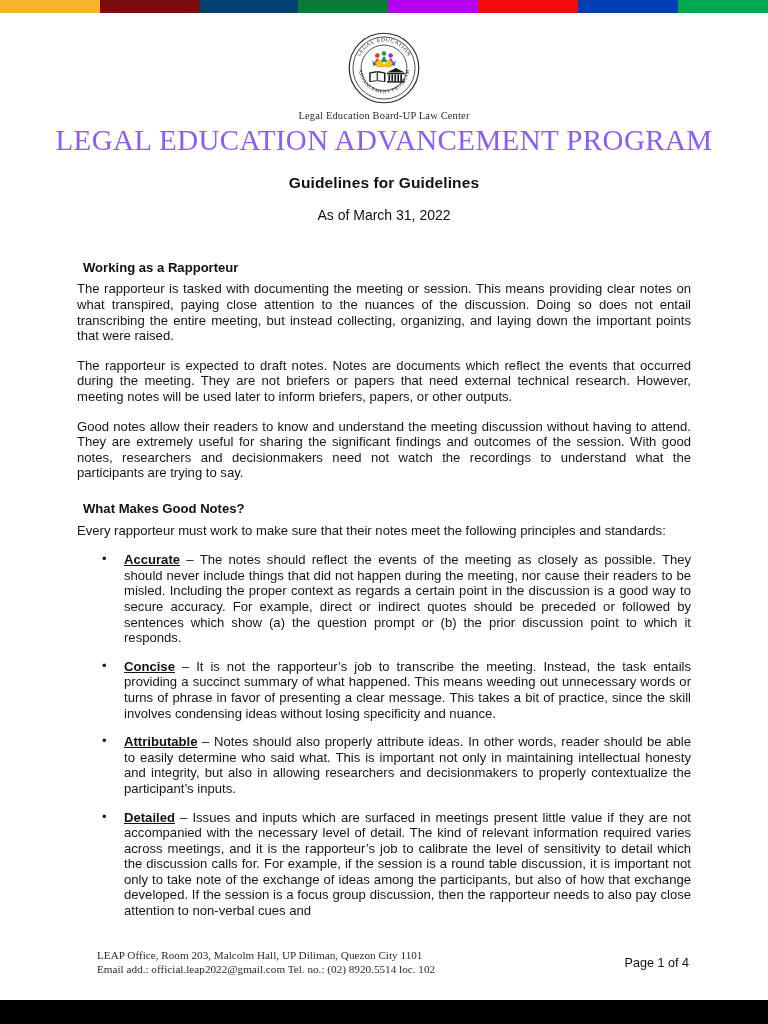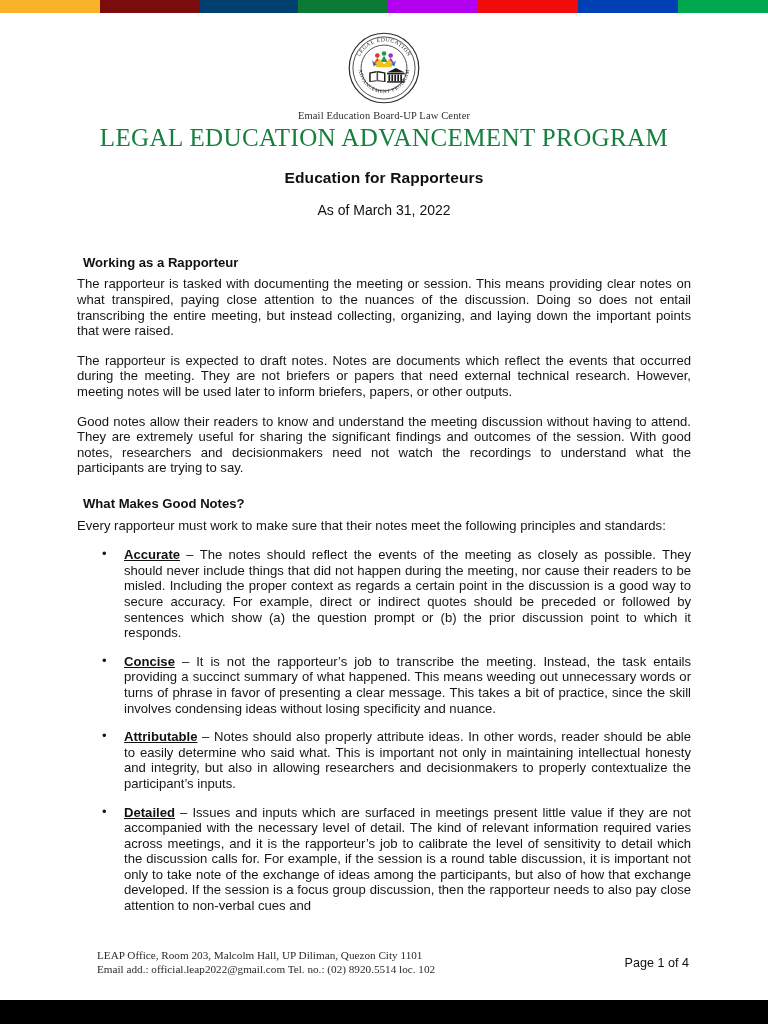--- a/index.html
+++ b/index.html
@@ -47,23 +47,23 @@
   }
   .lh-sub {
     font-family: "Liberation Serif", serif;
     font-size: 10.5px;
     letter-spacing: 0.15px;
     color: #2b2b2b;
     margin-top: 5px;
   }
   .lh-main {
     font-family: "Liberation Serif", serif;
-    font-size: 25px;
+    font-size: 29px;
     letter-spacing: 0.4px;
-    color: #15803d;
+    color: #8b5cf6;
     margin-top: 3px;
     white-space: nowrap;
   }
 
   
   .content {
     margin: 0 auto;
     width: 614px;
     padding-top: 16px;
   }
@@ -229,27 +229,27 @@
         <rect x="54" y="56.8" width="24" height="1.8"></rect>
         <rect x="56" y="59" width="2.3" height="8.5"></rect>
         <rect x="60" y="59" width="2.3" height="8.5"></rect>
         <rect x="64" y="59" width="2.3" height="8.5"></rect>
         <rect x="68" y="59" width="2.3" height="8.5"></rect>
         <rect x="72" y="59" width="2.3" height="8.5"></rect>
         <rect x="54" y="67.8" width="24" height="2"></rect>
       </g>
     </svg>
 
-    <div class="lh-sub">Email Education Board-UP Law Center</div>
+    <div class="lh-sub">Legal Education Board-UP Law Center</div>
     <div class="lh-main">LEGAL EDUCATION ADVANCEMENT PROGRAM</div>
   </div>
 
   <div class="content">
 
-    <div class="doc-title">Education for Rapporteurs</div>
+    <div class="doc-title">Guidelines for Guidelines</div>
     <div class="doc-date">As of March 31, 2022</div>
 
     <div class="gap-lg"></div>
 
 
     <div class="gap-md"></div>
 
     <div class="sec-head">Working as a Rapporteur</div>
     <p class="para">The rapporteur is tasked with documenting the meeting or session. This means providing clear notes on what transpired, paying close attention to the nuances of the discussion. Doing so does not entail transcribing the entire meeting, but instead collecting, organizing, and laying down the important points that were raised.</p>
     <div class="gap-md"></div>

